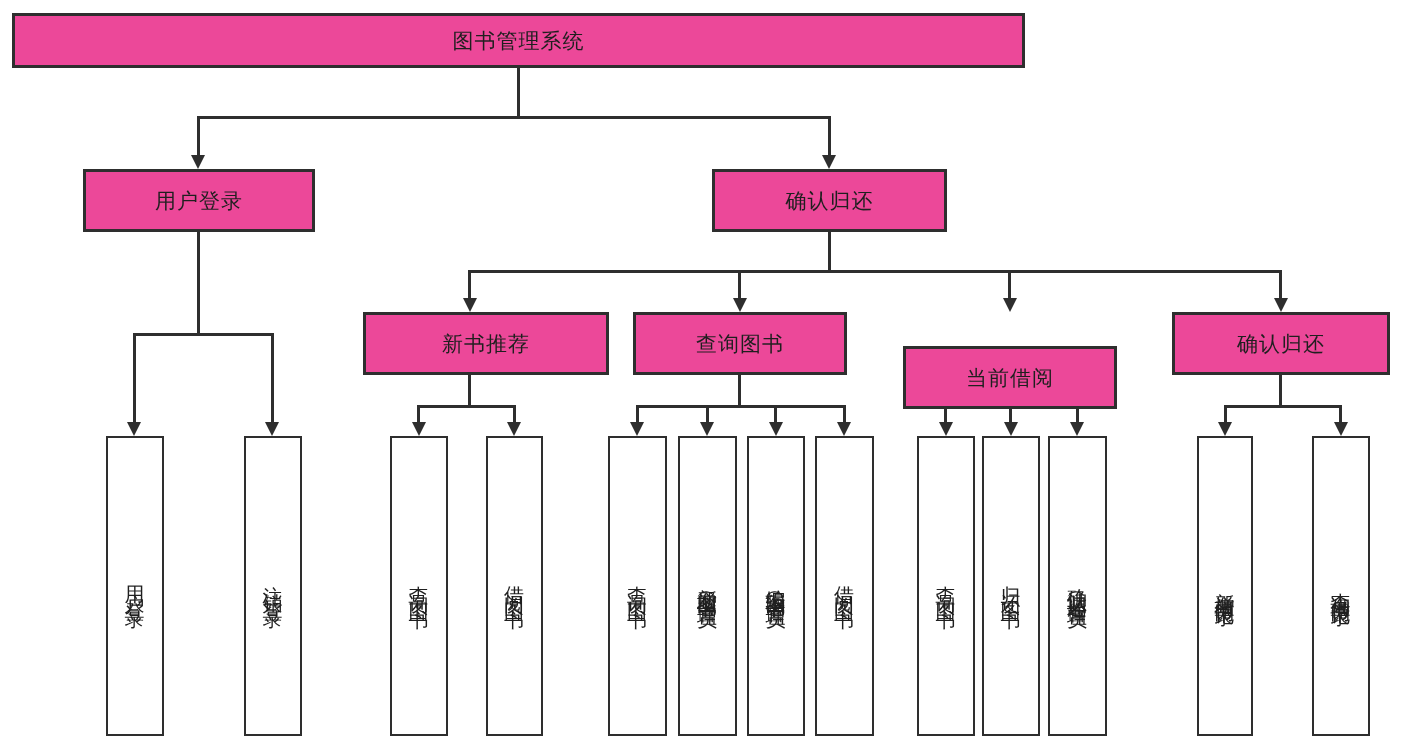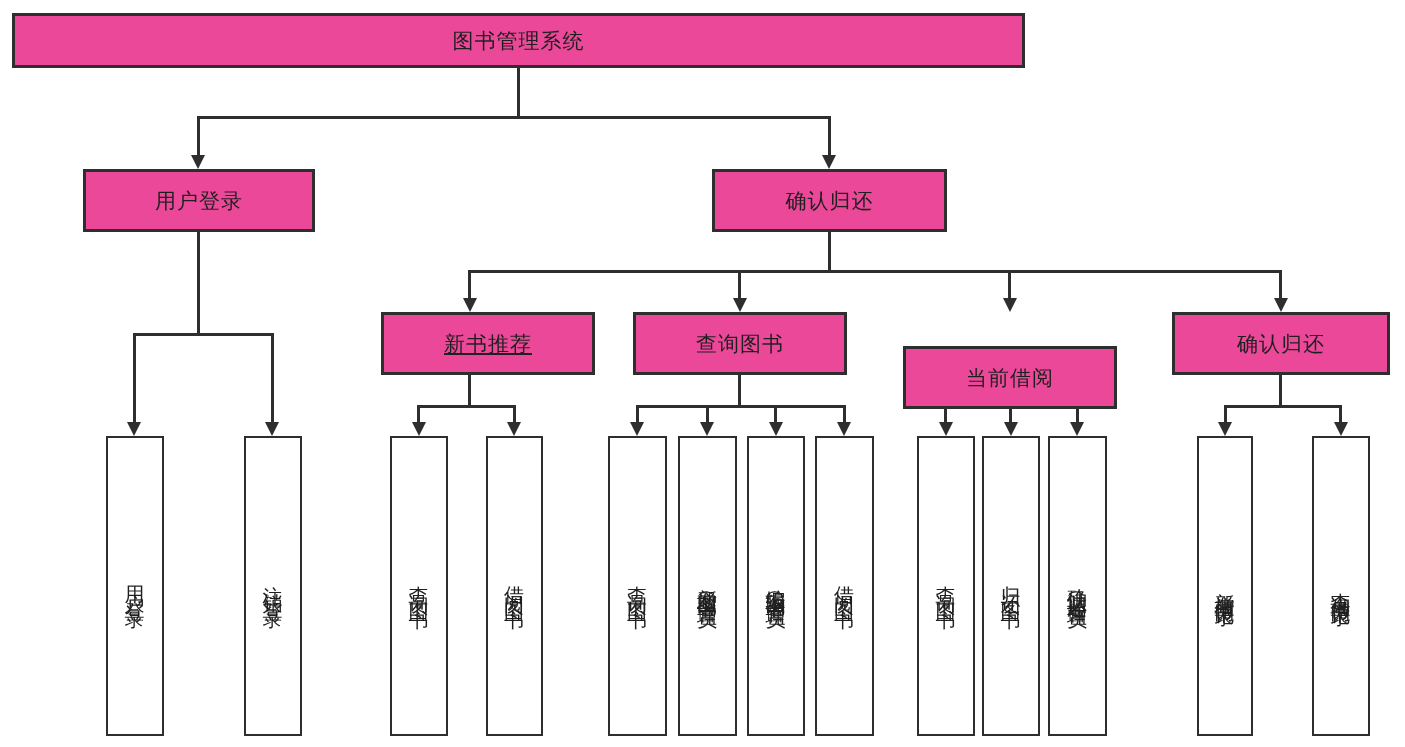--- a/index.html
+++ b/index.html
@@ -93,21 +93,21 @@
   <div class="line" style="left:468px;top:270px;width:814px;height:3px;"></div>
   <div class="line" style="left:468px;top:270px;width:3px;height:28px;"></div>
   <div class="arrow" style="left:463px;top:298px;"></div>
   <div class="line" style="left:738px;top:270px;width:3px;height:28px;"></div>
   <div class="arrow" style="left:733px;top:298px;"></div>
   <div class="line" style="left:1008px;top:270px;width:3px;height:28px;"></div>
   <div class="arrow" style="left:1003px;top:298px;"></div>
   <div class="line" style="left:1279px;top:270px;width:3px;height:28px;"></div>
   <div class="arrow" style="left:1274px;top:298px;"></div>
 
-  <div class="box" style="left:381px;top:312px;width:214px;height:63px;text-decoration:underline;">
+  <div class="box" style="left:363px;top:312px;width:246px;height:63px;">
     <span>新书推荐</span>
   </div>
   <div class="box" style="left:633px;top:312px;width:214px;height:63px;">
     <span>查询图书</span>
   </div>
   <div class="box" style="left:903px;top:312px;width:214px;height:63px;margin-top:34px;">
     <span>当前借阅</span>
   </div>
   <div class="box" style="left:1172px;top:312px;width:218px;height:63px;">
     <span>确认归还</span>

